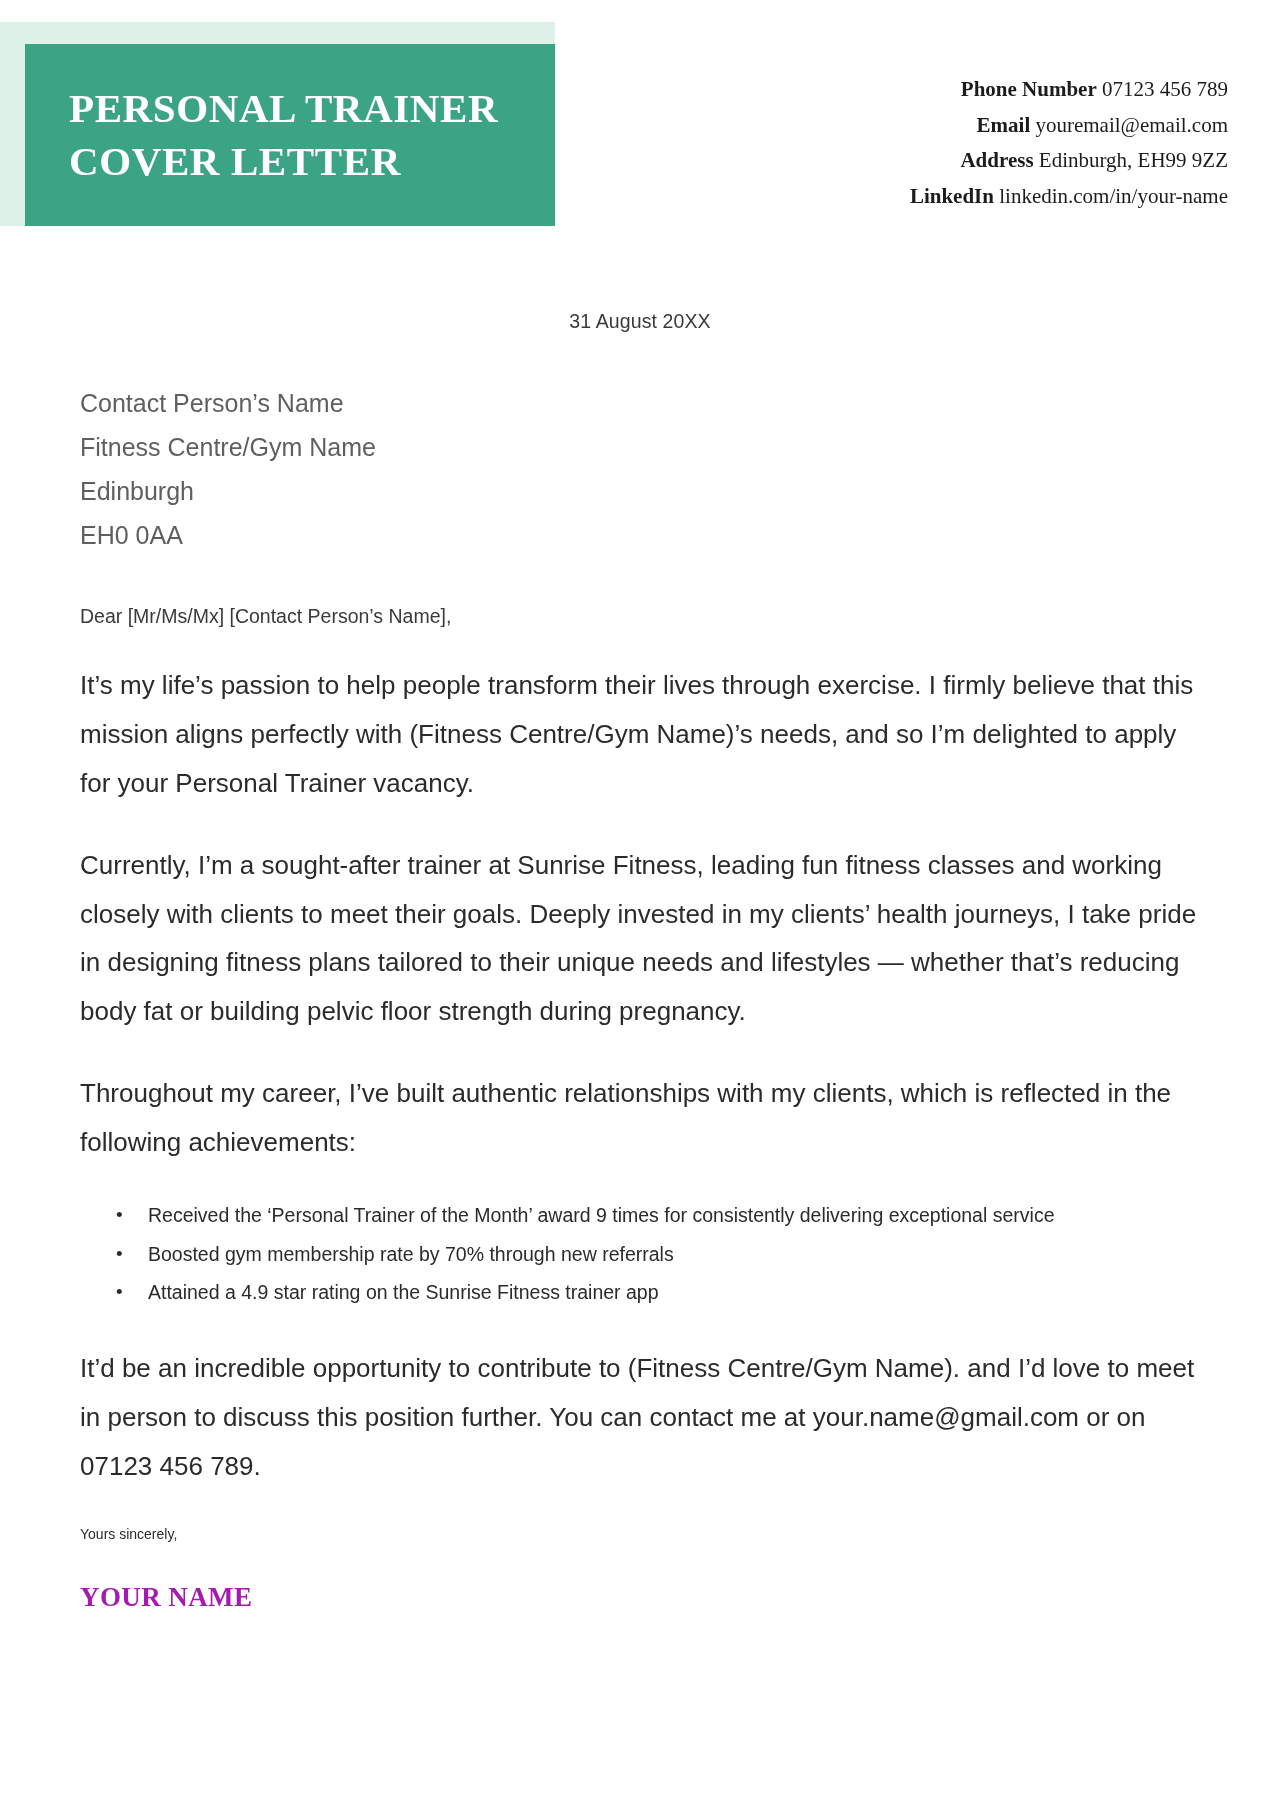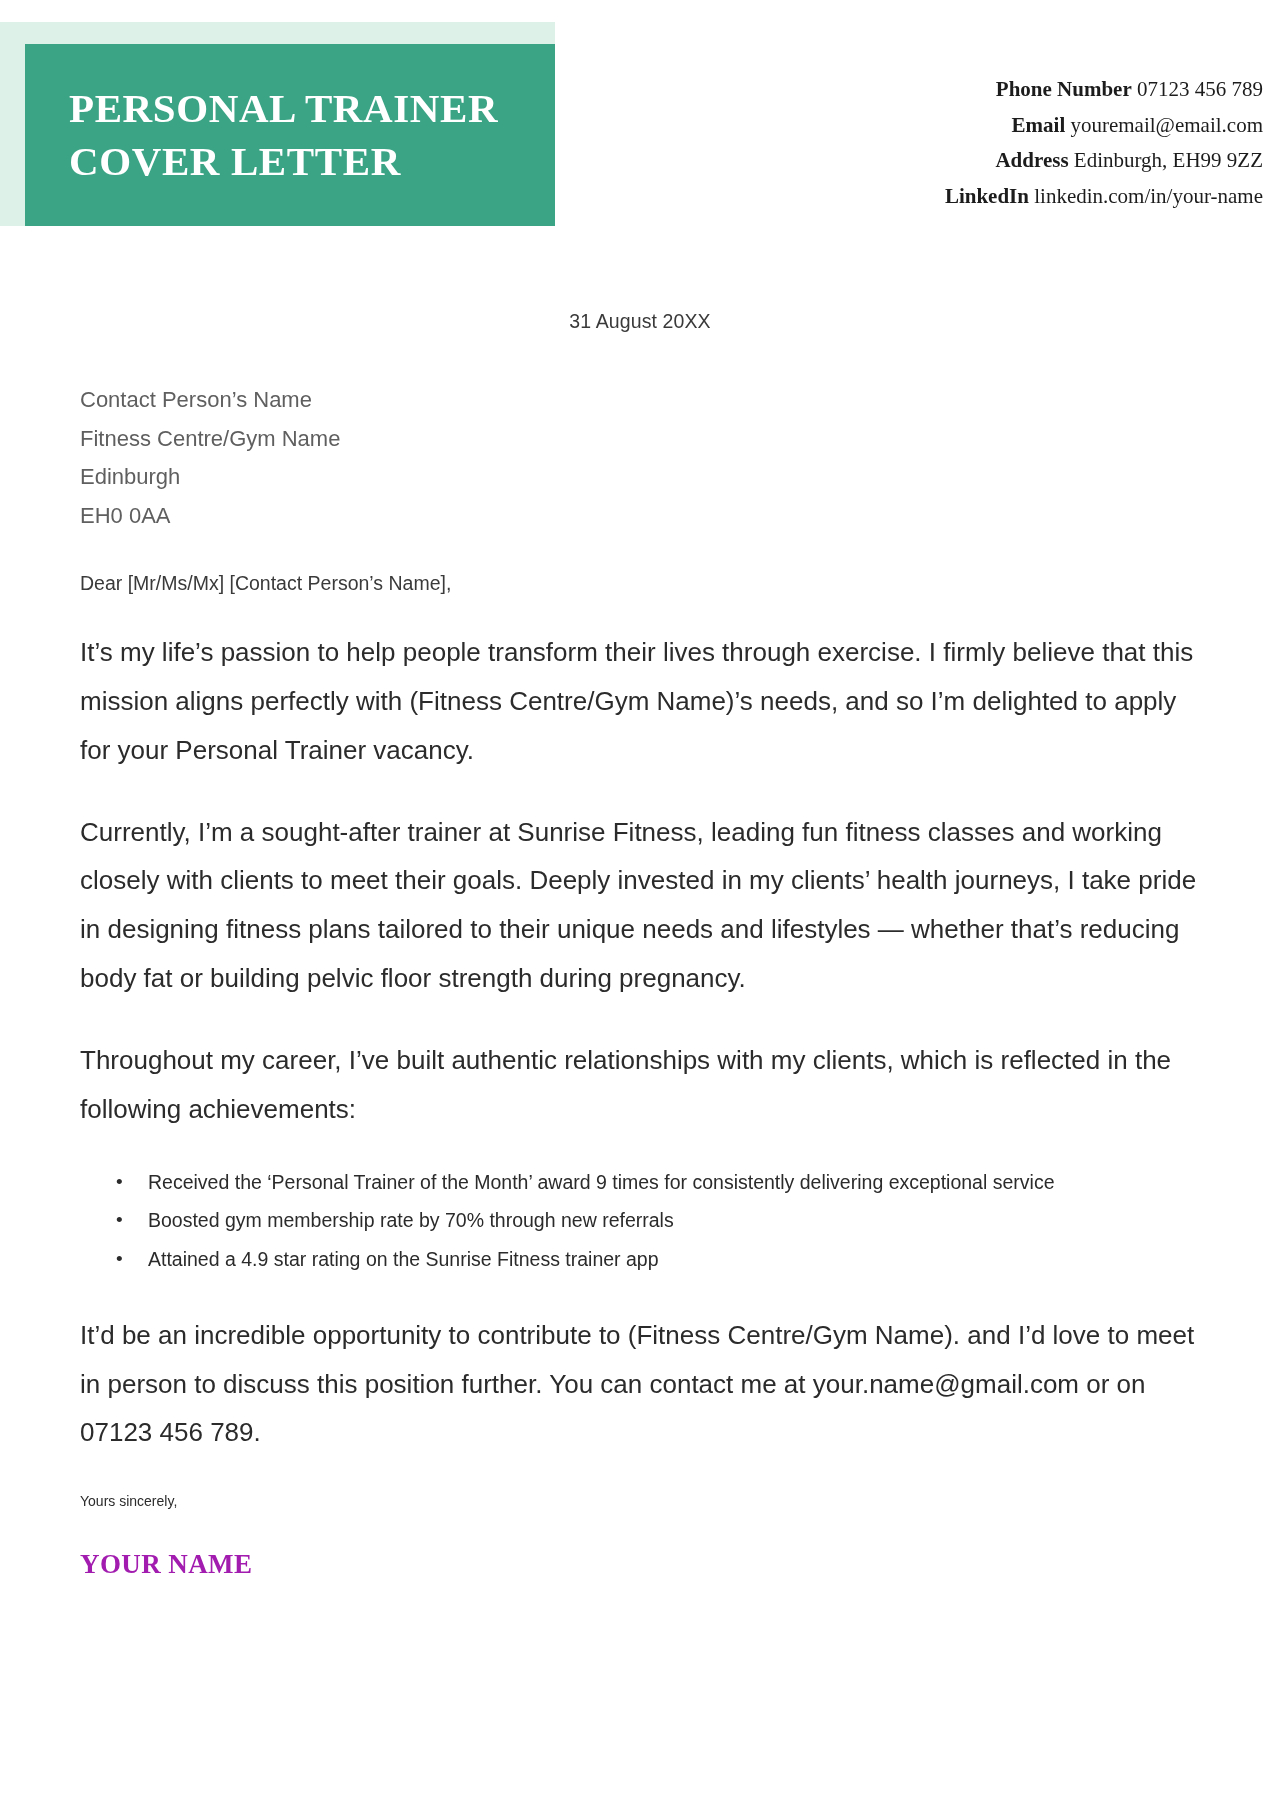--- a/index.html
+++ b/index.html
@@ -67,21 +67,21 @@
   }
 
   .contact-block {
     flex: 1;
     background: #ffffff;
     display: flex;
     flex-direction: column;
     justify-content: flex-start;
     align-items: flex-end;
     padding-top: 50px;
-    padding-right: 17px;
+    padding-right: 52px;
     box-sizing: border-box;
   }
 
   .contact-row {
     font-family: "Liberation Serif", serif;
     font-size: 21px;
     color: #1c1c1c;
     line-height: 1.70;
     white-space: nowrap;
   }
@@ -105,26 +105,26 @@
     font-size: 19.5px;
     color: #3a3a3a;
     padding-top: 84px;
     padding-right: 0px;
     letter-spacing: 0.1px;
   }
 
   .recipient {
     margin-top: 48px;
     color: #5f5f5f;
-    font-size: 22px;
+    font-size: 25px;
     line-height: 1.76;
   }
 
   .salutation {
-    margin-top: 36px;
+    margin-top: 48px;
     color: #3a3a3a;
     font-size: 19.5px;
   }
 
   .para {
     margin-top: 33px;
     color: #2b2b2b;
     font-size: 26px;
     line-height: 1.88;
     text-align: left;

